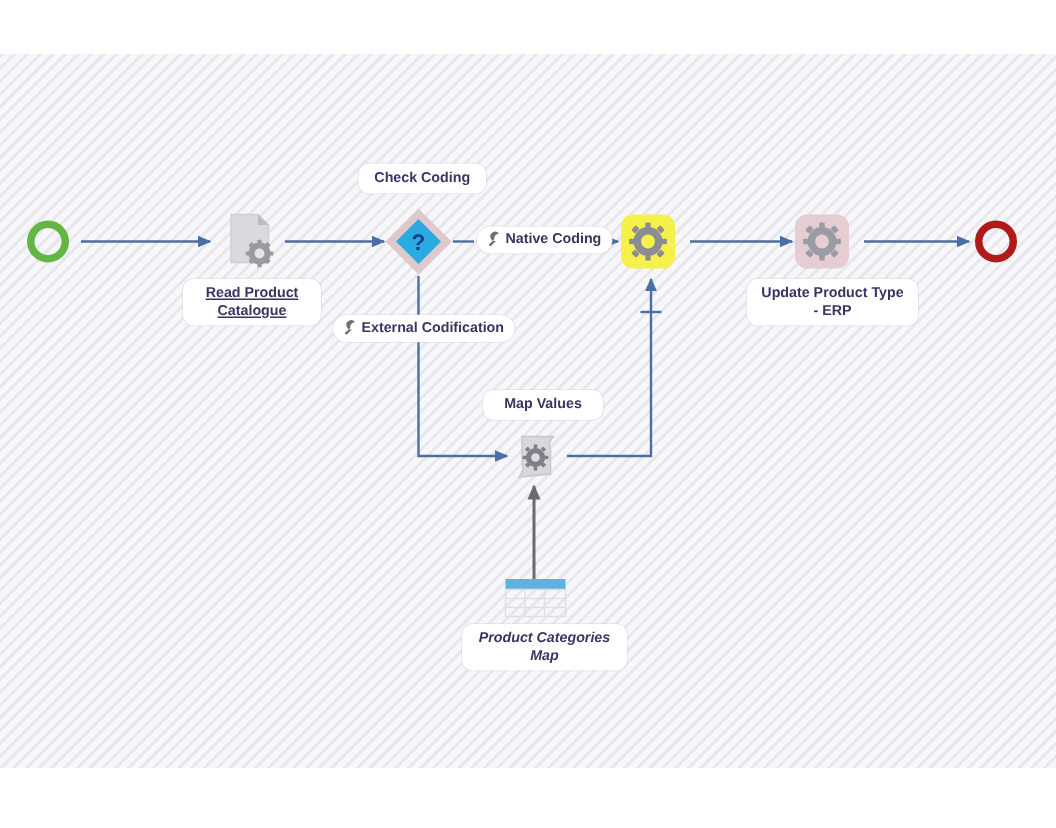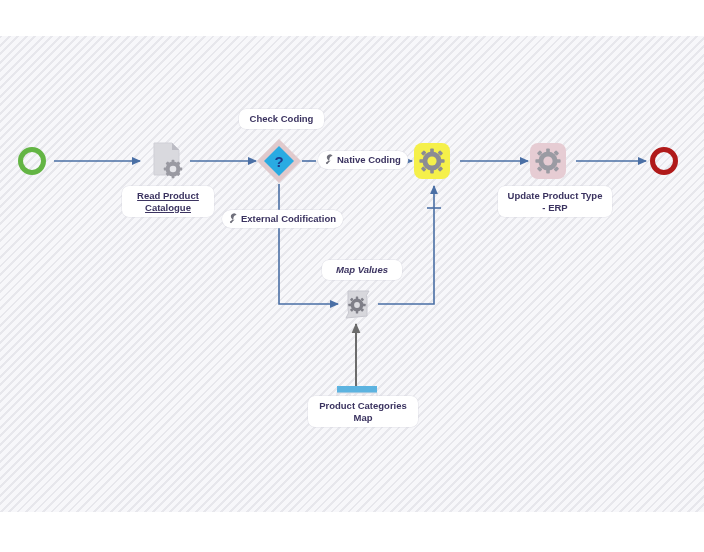--- a/index.html
+++ b/index.html
@@ -182,23 +182,23 @@
 
   <div class="chip" style="left:122px;top:150px;width:76px;text-decoration:underline;">Read Product
 Catalogue</div>
 
   <div class="chip" style="left:239px;top:73px;width:69px;text-align:center;">Check Coding</div>
 
 
   <div class="chip" style="left:498px;top:150px;width:98px;">Update Product Type
 - ERP</div>
 
-  <div class="chip" style="left:322px;top:224px;width:64px;font-style:italic;">Map Values</div>
-
-  <div class="chip" style="left:308px;top:360px;width:94px;">Product Categories
+  <div class="chip" style="left:322px;top:224px;width:64px;">Map Values</div>
+
+  <div class="chip" style="left:308px;top:380px;width:94px;font-style:italic;">Product Categories
 Map</div>
 
   <div class="chip edge" style="left:318px;top:115px;">
     <span class="wrench">
       <svg width="10" height="10" viewBox="0 0 10 10">
         <path d="M7.6,0.9 A3.1,3.1 0 1 0 5.6,5.6 L2.0,9.2 L0.9,8.1 L4.5,4.5
                  A3.1,3.1 0 0 1 7.6,0.9 Z" fill="#6f6f7a"></path>
         <path d="M1.4,7.6 L2.4,8.6" stroke="#6f6f7a" stroke-width="1.2"></path>
       </svg>
     </span>

